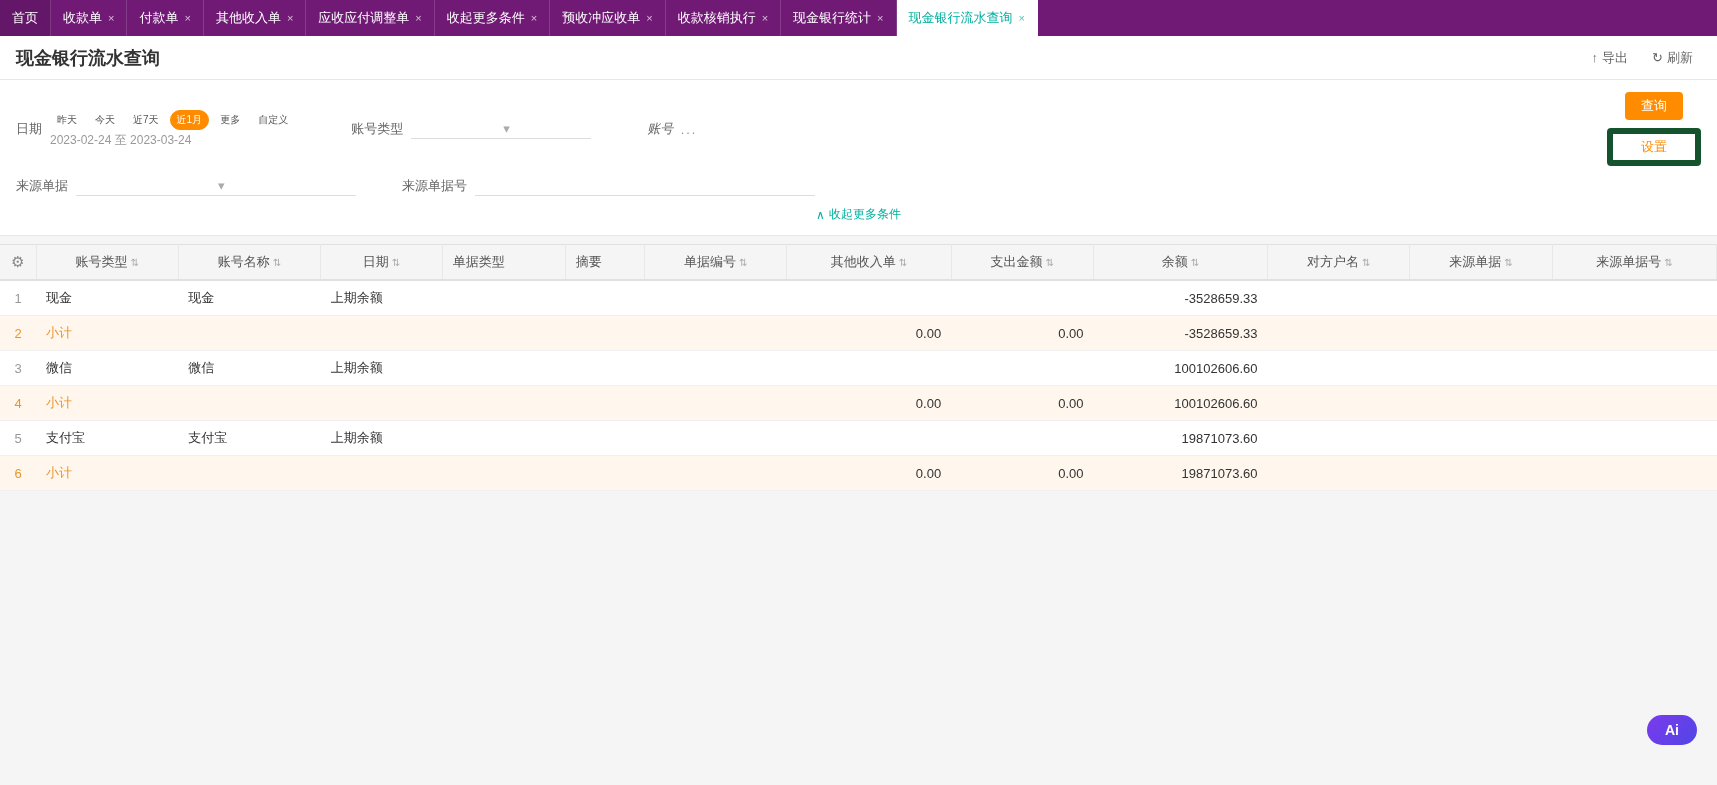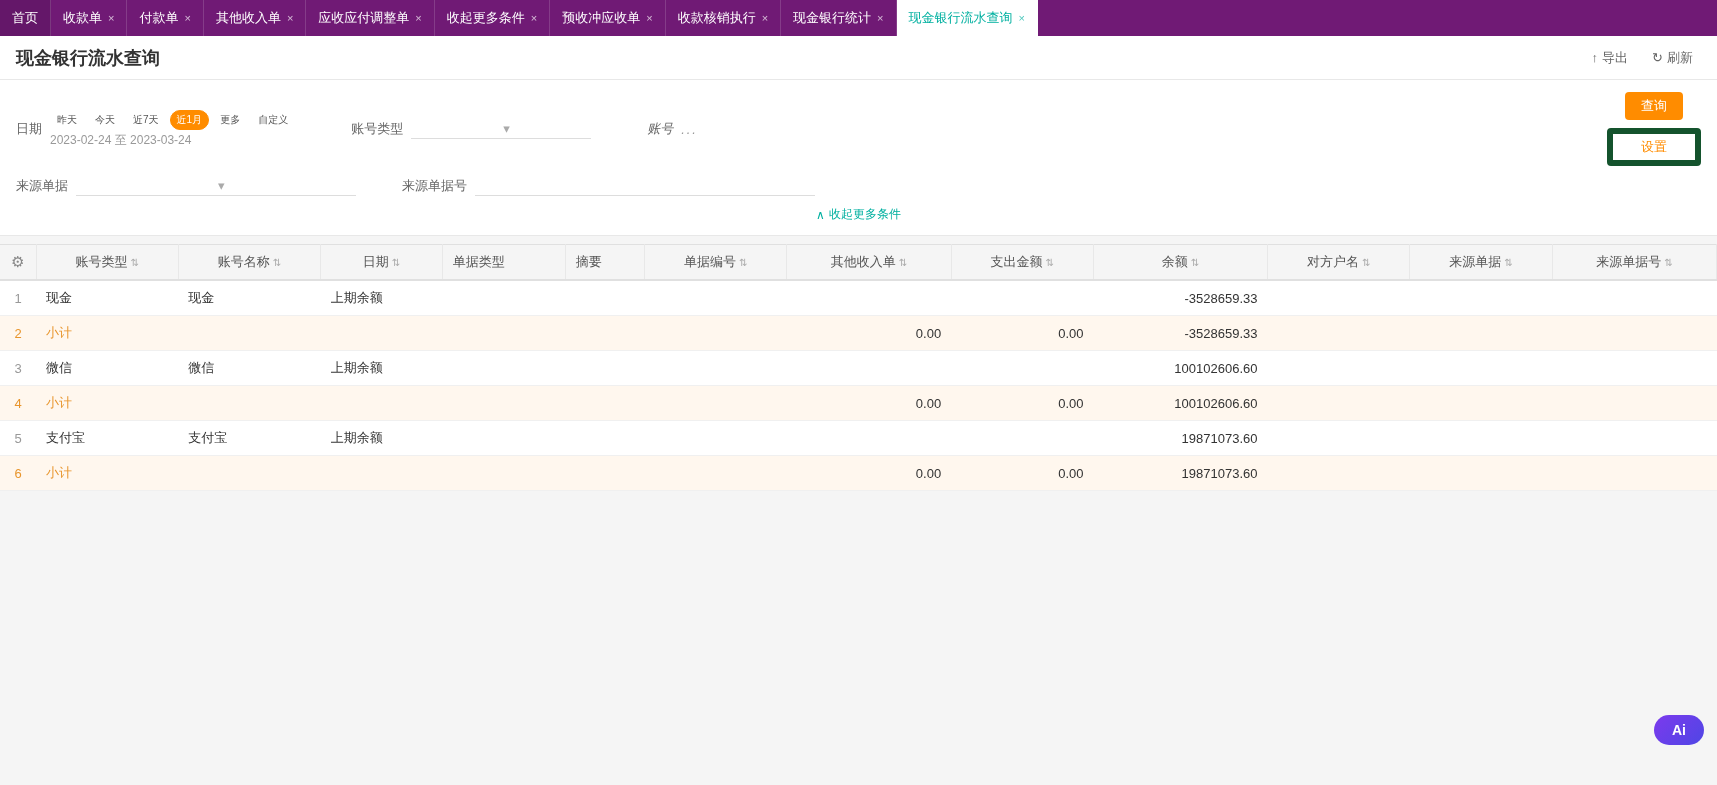--- a/index.html
+++ b/index.html
@@ -167,21 +167,21 @@
       white-space: nowrap;
     }
     tbody td.number { text-align: right; color: #333; }
     tbody td.row-num { color: #999; text-align: center; width: 36px; }
 
     .gear-icon { font-size: 15px; color: #888; cursor: pointer; }
 
     .ai-badge {
       position: fixed;
       bottom: 40px;
-      right: 13px;
+      right: 20px;
       width: 50px;
       height: 30px;
       background: linear-gradient(135deg, #7c3aed, #4f46e5);
       border-radius: 15px;
       display: flex;
       align-items: center;
       justify-content: center;
       color: #fff;
       font-size: 14px;
       font-weight: bold;

